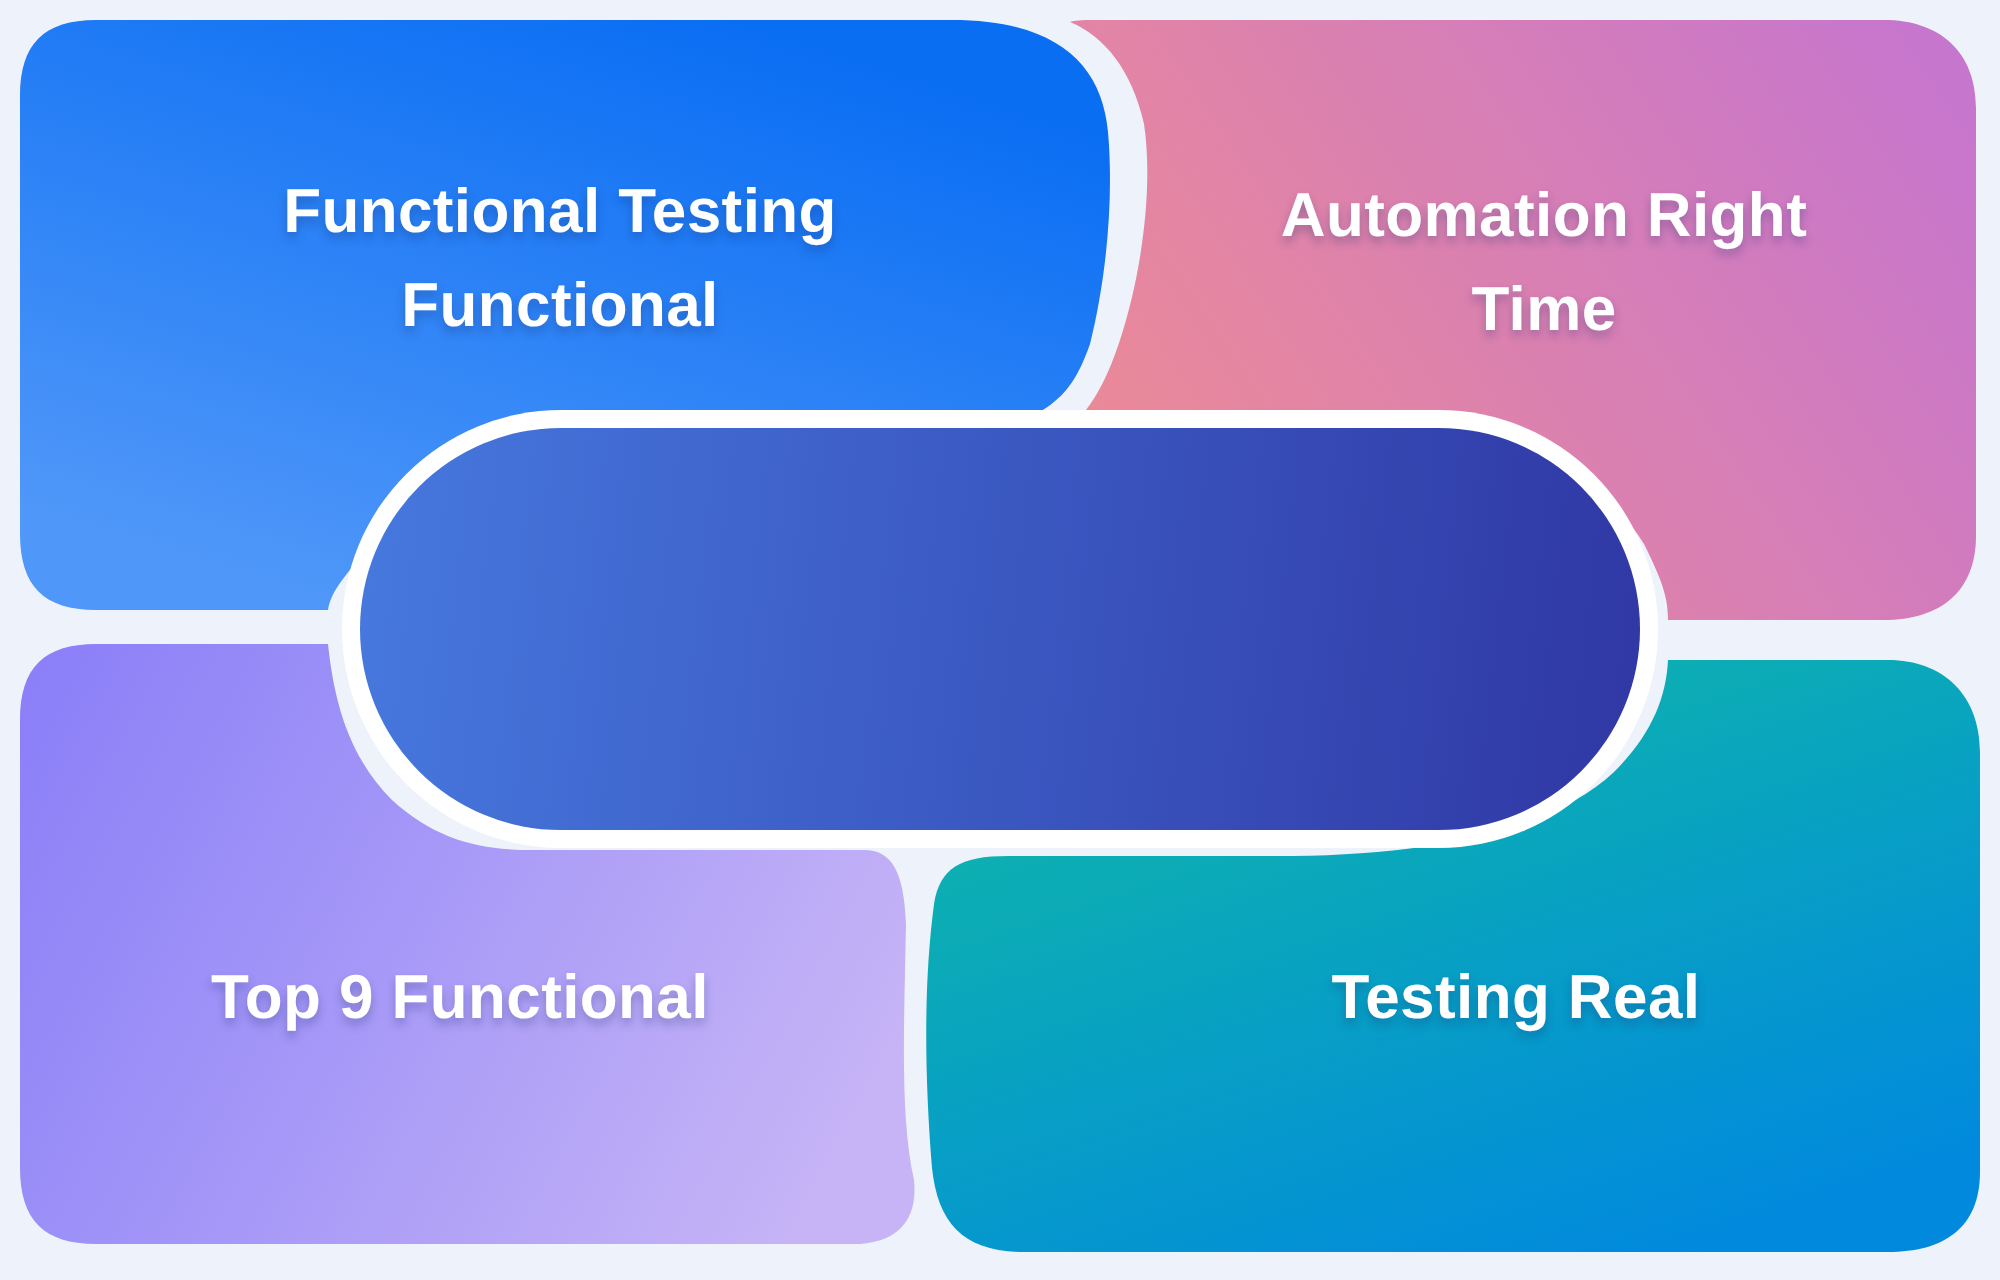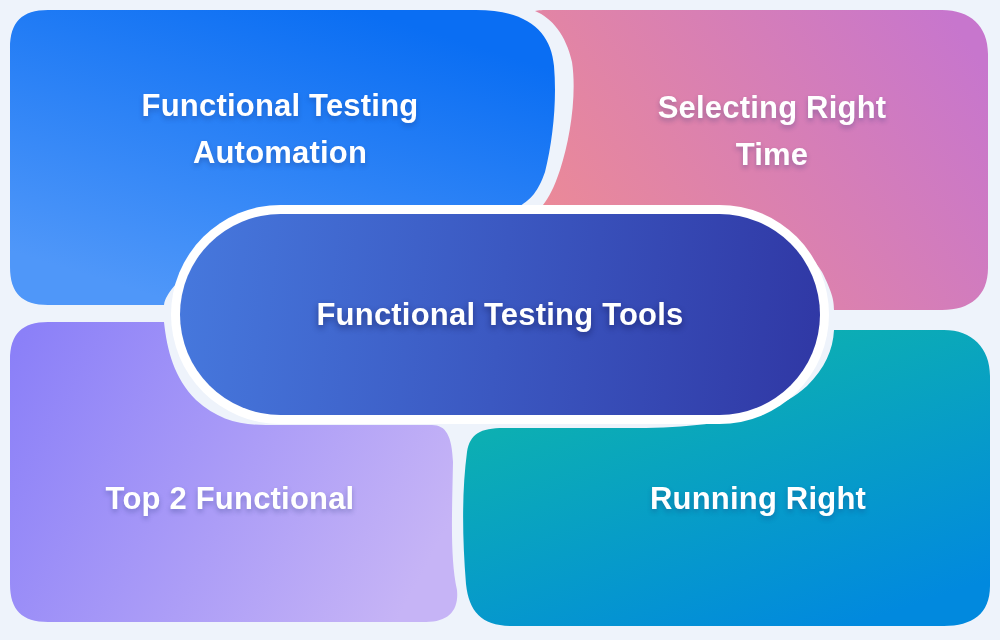--- a/index.html
+++ b/index.html
@@ -103,31 +103,30 @@
              C 724,427 778,413 807,386
              C 825,368 833,350 834,330 Z"></path>
 
     <rect x="171" y="205" width="658" height="219" rx="109.5" ry="109.5" fill="#ffffff"></rect>
 
     <rect x="180" y="214" width="640" height="201" rx="100.5" ry="100.5" fill="url(#gradPill)"></rect>
   </svg>
 
   <div class="label label-top-left">
     <div>Functional Testing</div>
-    <div>Automation</div>
+    <div>Functional</div>
   </div>
 
   <div class="label label-top-right">
-    <div>Selecting Right</div>
+    <div>Automation Right</div>
     <div>Time</div>
   </div>
 
   <div class="label label-bottom-left">
-    <div>Top 2 Functional</div>
+    <div>Top 9 Functional</div>
   </div>
 
   <div class="label label-bottom-right">
-    <div>Running Right</div>
+    <div>Testing Real</div>
   </div>
 
-  <div class="label label-center">Functional Testing Tools</div>
 
 </div>
 
 </body></html>

